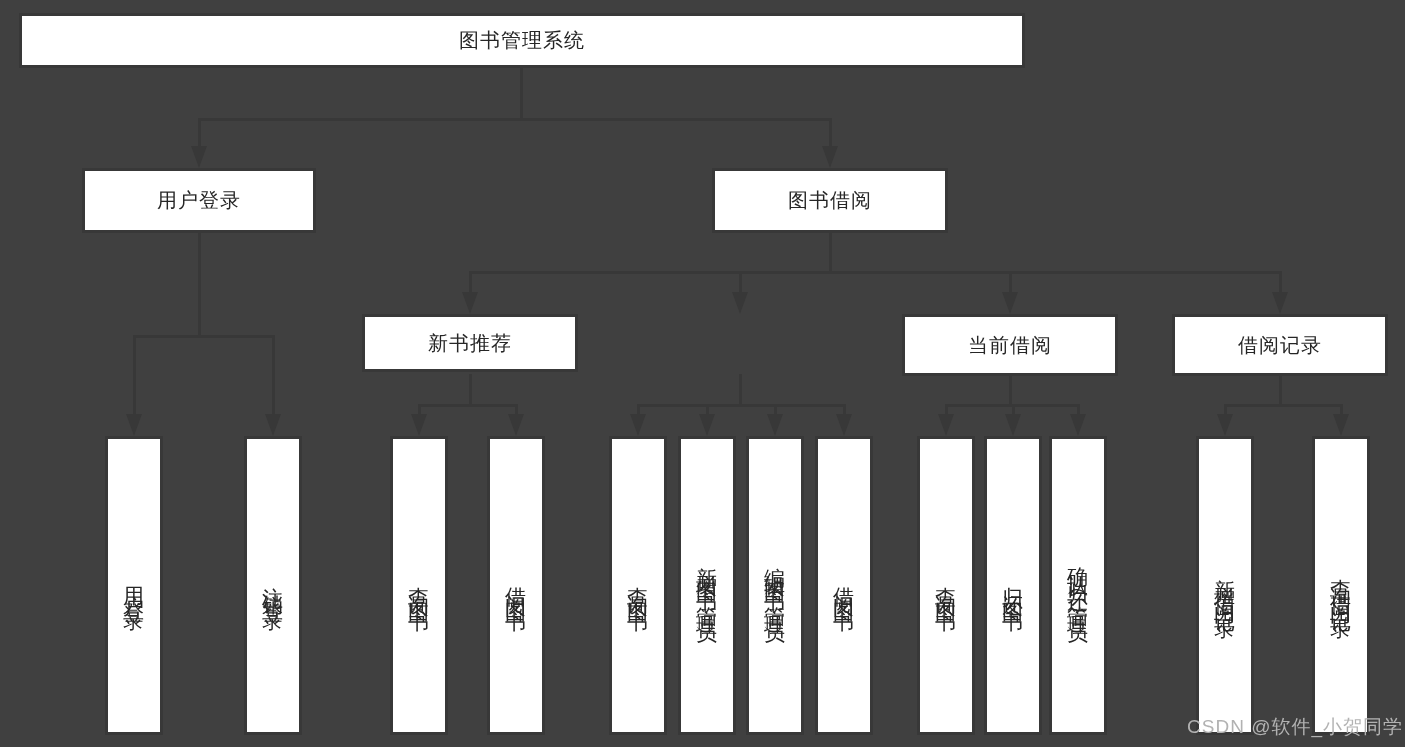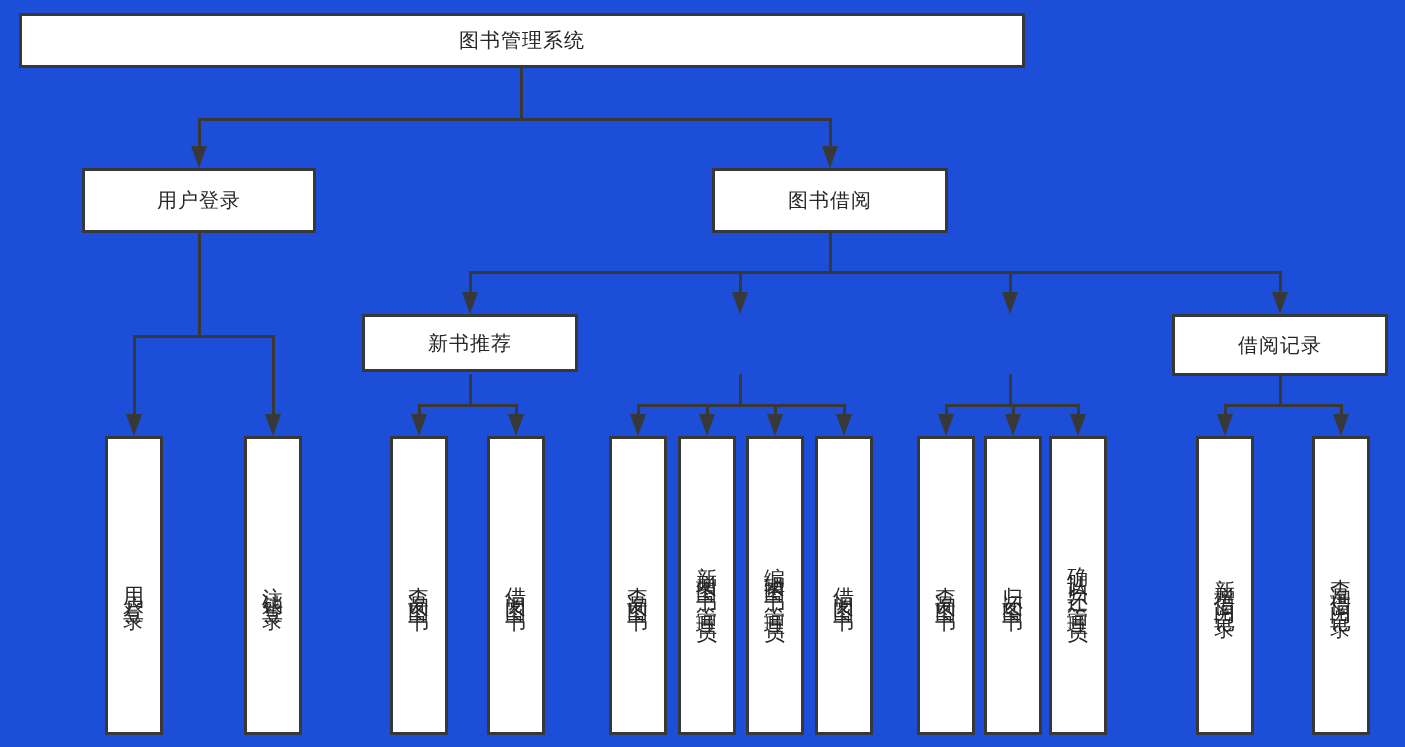--- a/index.html
+++ b/index.html
@@ -1,21 +1,21 @@
 <!DOCTYPE html>
 <html><head>
 <meta charset="utf-8">
 <style>
   html, body { margin: 0; padding: 0; background: #ffffff; }
   body { font-family: "Liberation Sans", "DejaVu Sans", sans-serif; }
   #canvas {
     position: relative;
     width: 1405px;
     height: 747px;
-    background: #1d4ed8;
+    background: #404040;
     overflow: hidden;
   }
   .box {
     position: absolute;
     background: #ffffff;
     border: 3px solid #383838;
     box-sizing: border-box;
     display: flex;
     align-items: center;
     justify-content: center;
@@ -94,20 +94,23 @@
   <div class="line" style="left:1009px; top:271px; width:3px; height:24px;"></div>
   <div class="line" style="left:1279px; top:271px; width:3px; height:24px;"></div>
   <div class="arr" style="left:462px; top:292px;"></div>
   <div class="arr" style="left:732px; top:292px;"></div>
   <div class="arr" style="left:1002px; top:292px;"></div>
   <div class="arr" style="left:1272px; top:292px;"></div>
 
   <div class="box" style="left:362px; top:314px; width:216px; height:58px;">
     <span class="hlabel">新书推荐</span>
   </div>
+  <div class="box" style="left:902px; top:314px; width:216px; height:62px;">
+    <span class="hlabel">当前借阅</span>
+  </div>
   <div class="box" style="left:1172px; top:314px; width:216px; height:62px;">
     <span class="hlabel">借阅记录</span>
   </div>
 
   <div class="line" style="left:469px; top:374px; width:3px; height:32px;"></div>
   <div class="line" style="left:418px; top:404px; width:100px; height:3px;"></div>
   <div class="line" style="left:418px; top:404px; width:3px; height:13px;"></div>
   <div class="line" style="left:515px; top:404px; width:3px; height:13px;"></div>
   <div class="arr" style="left:411px; top:414px;"></div>
   <div class="arr" style="left:508px; top:414px;"></div>
@@ -176,14 +179,15 @@
     <span class="vlabel">确认归还（管理员）</span>
   </div>
 
   <div class="box" style="left:1196px; top:436px; width:58px; height:299px;">
     <span class="vlabel">新增借阅记录</span>
   </div>
   <div class="box" style="left:1312px; top:436px; width:58px; height:299px;">
     <span class="vlabel">查询借阅记录</span>
   </div>
 
+  <div class="watermark">CSDN @软件_小贺同学</div>
 
 </div>
 
 </body></html>

